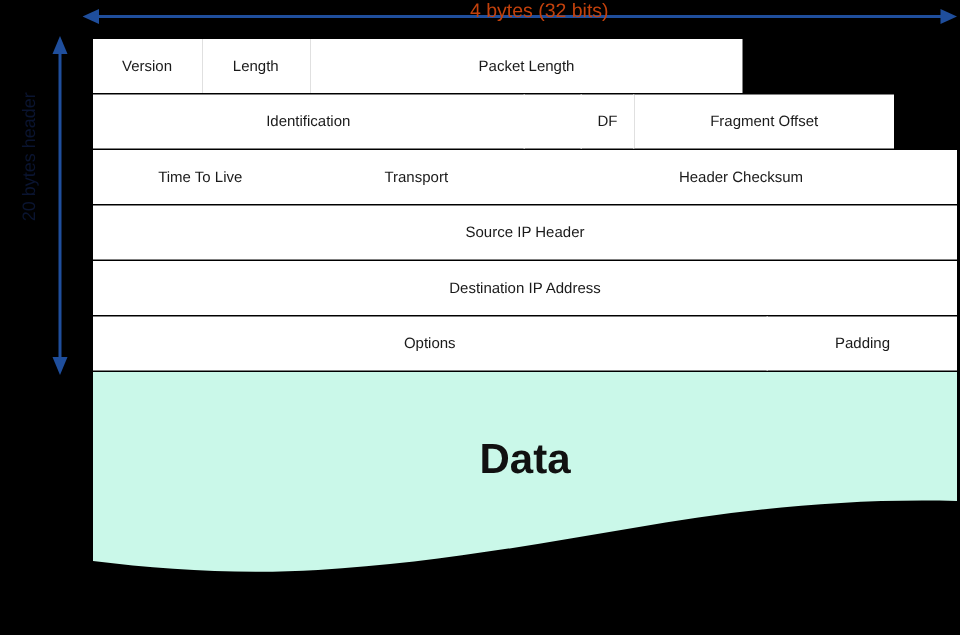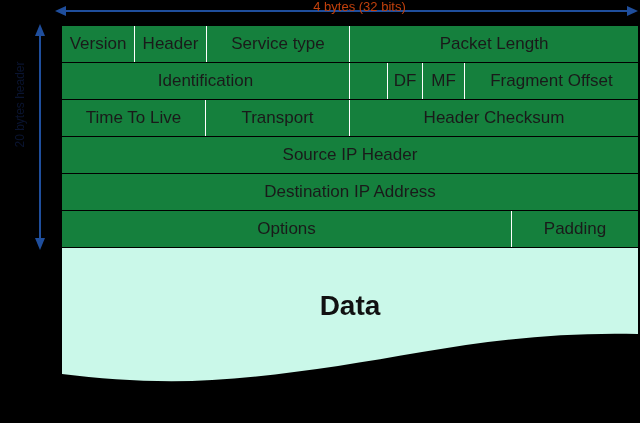--- a/index.html
+++ b/index.html
@@ -71,25 +71,25 @@
     top: 26px;
     width: 576px;
   }
   .hrow {
     display: flex;
     width: 100%;
     height: 36px;
     margin-bottom: 1px;
   }
   .cell {
-    background: #15803d;
+    background: #ffffff;
     display: flex;
     align-items: center;
     justify-content: center;
-    font-size: 17px;
+    font-size: 10px;
     color: #1a1a1a;
     box-sizing: border-box;
     border-right: 1px solid #ffffff;
     white-space: nowrap;
     overflow: hidden;
   }
   .cell:last-child { border-right: none; }
 
   
   .data-block {
@@ -125,29 +125,27 @@
   <svg class="v-arrow" viewBox="0 0 16 226" preserveAspectRatio="none">
     <line x1="8" y1="9" x2="8" y2="217" stroke="#1f4e9c" stroke-width="2"></line>
     <polygon points="8,0 3,12 13,12" fill="#1f4e9c"></polygon>
     <polygon points="8,226 3,214 13,214" fill="#1f4e9c"></polygon>
   </svg>
   <div class="v-arrow-label">20 bytes header</div>
 
   <div class="header-table">
       <div class="hrow">
         <div class="cell" style="width: 73px; flex: 0 0 73px;">Version</div>
-        <div class="cell" style="width: 72px; flex: 0 0 72px;">Header</div>
-        <div class="cell" style="width: 143px; flex: 0 0 143px;">Service type</div>
+        <div class="cell" style="width: 72px; flex: 0 0 72px;">Length</div>
         <div class="cell" style="width: 288px; flex: 0 0 288px; text-align: center;">Packet Length</div>
       </div>
       <div class="hrow">
         <div class="cell" style="width: 288px; flex: 0 0 288px;">Identification</div>
         <div class="cell" style="width: 38px; flex: 0 0 38px;"></div>
         <div class="cell" style="width: 35px; flex: 0 0 35px;">DF</div>
-        <div class="cell" style="width: 42px; flex: 0 0 42px;">MF</div>
         <div class="cell" style="width: 173px; flex: 0 0 173px;">Fragment Offset</div>
       </div>
       <div class="hrow">
         <div class="cell" style="width: 144px; flex: 0 0 144px;">Time To Live</div>
         <div class="cell" style="width: 144px; flex: 0 0 144px;">Transport</div>
         <div class="cell" style="width: 288px; flex: 0 0 288px;">Header Checksum</div>
       </div>
       <div class="hrow">
         <div class="cell" style="width: 576px; flex: 0 0 576px;">Source IP Header</div>
       </div>

